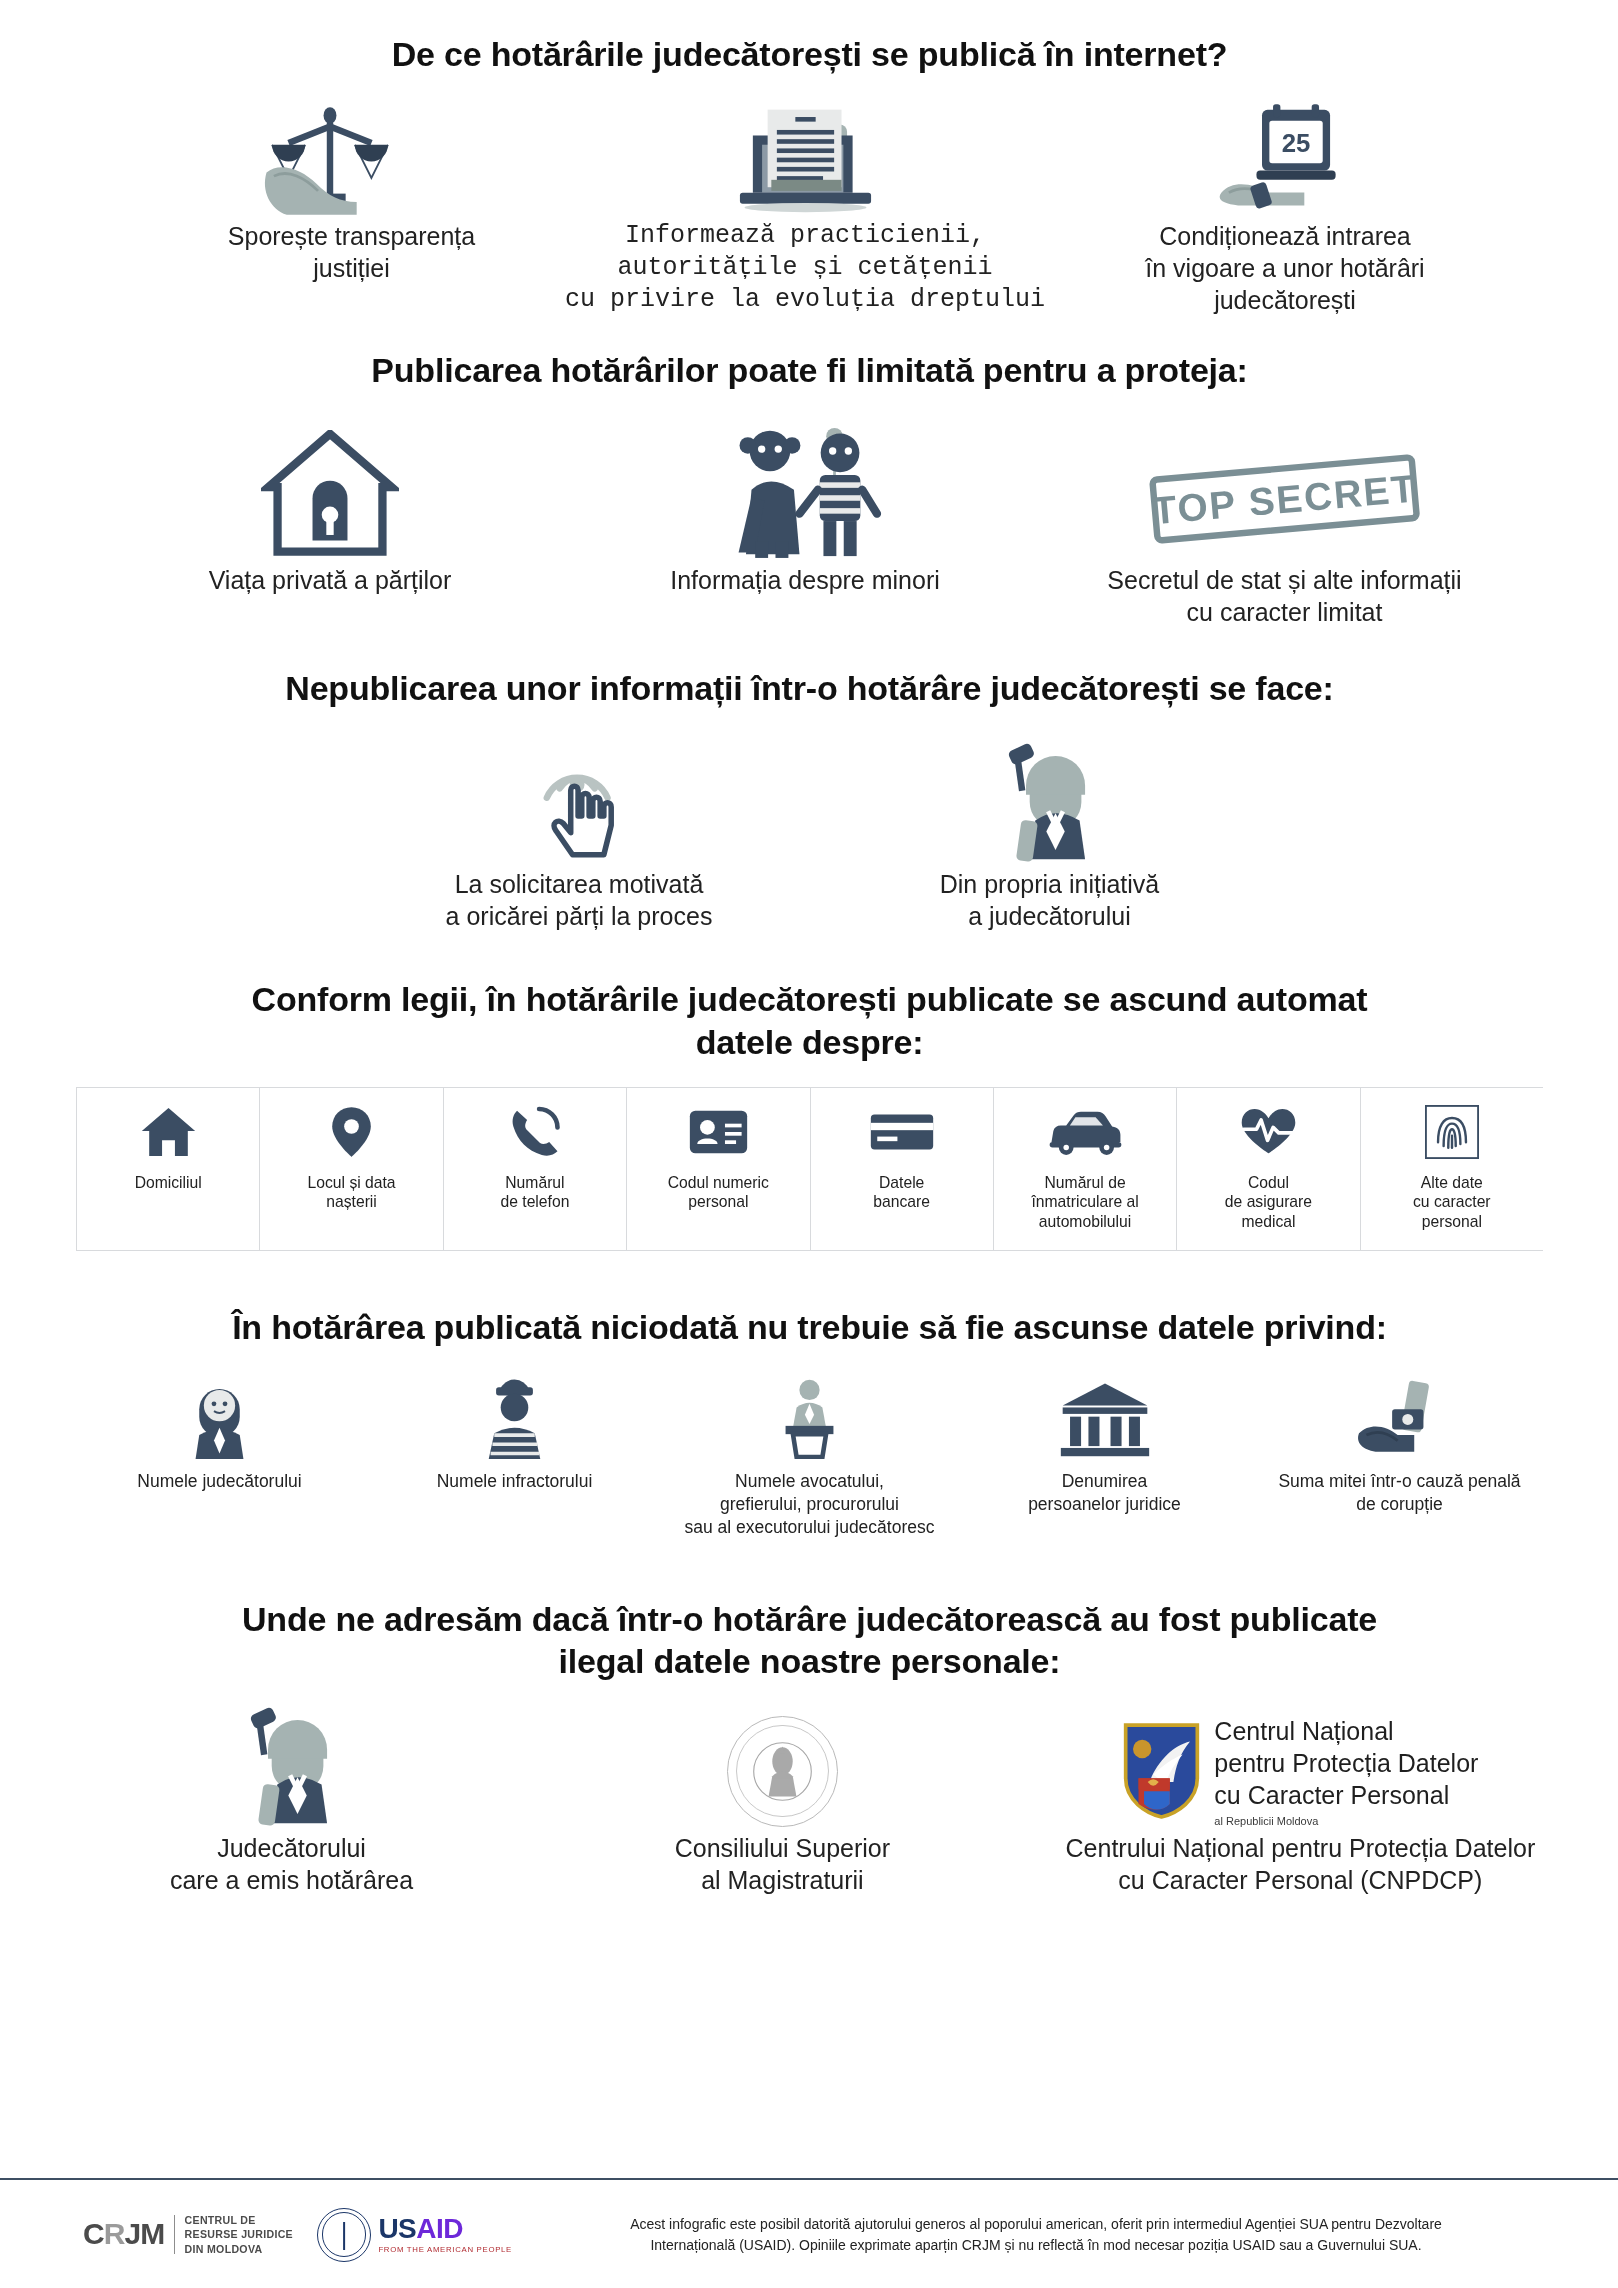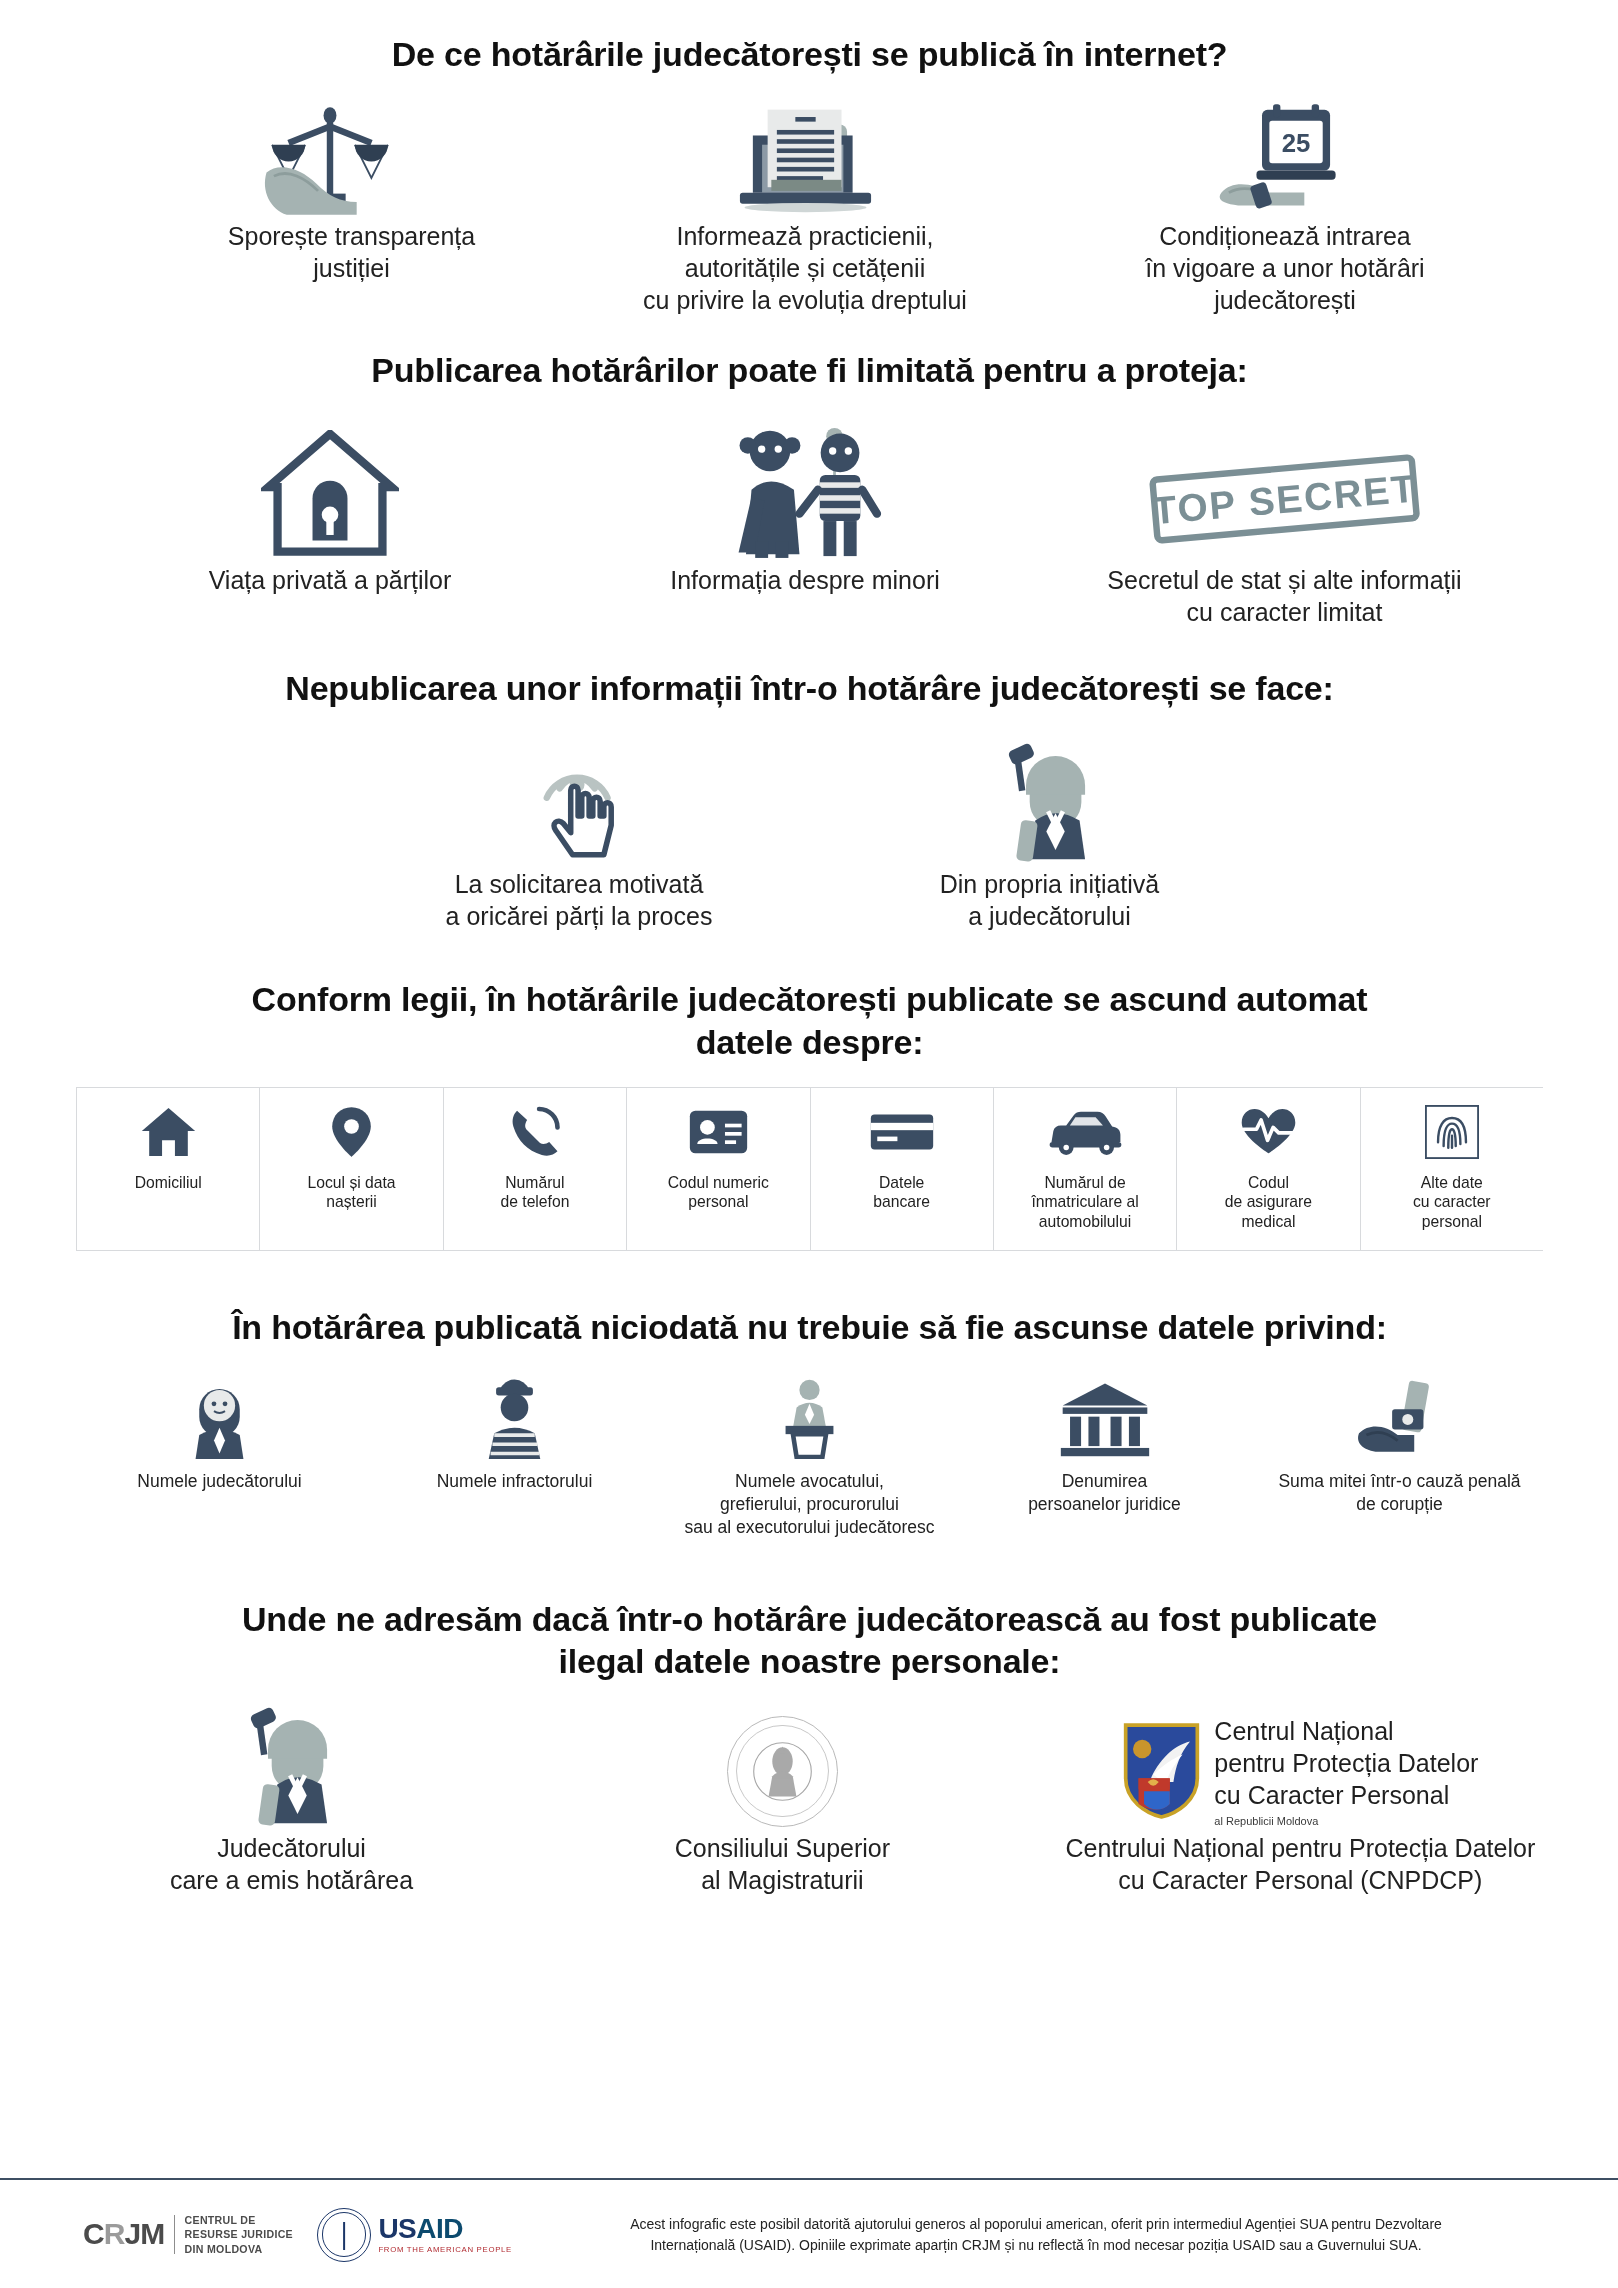--- a/index.html
+++ b/index.html
@@ -134,21 +134,21 @@
     content: ""; position: absolute; inset: 3.7px;
     border-radius: 50%; border: 0.9px solid #1b3668;
   }
   .usaid-seal::after {
     content: ""; position: absolute; left: 50%; top: 13px;
     width: 1.8px; height: 28px; background: #1b3668; transform: translateX(-50%);
   }
   .usaid-words { line-height: 1; }
   .usaid-name { font-size: 28px; font-weight: bold; letter-spacing: -0.5px; }
   .usaid-name .blue { color: #1b3668; }
-  .usaid-name .red { color: #0c4a6e; }
+  .usaid-name .red { color: #6d28d9; }
   .usaid-tag { font-size: 7.8px; color: #b02a30; letter-spacing: 0.7px; margin-top: 2.8px; }
 
   
   .cnp { display: flex; align-items: center; gap: 13px; justify-content: center; }
   .cnp-text { text-align: left; }
   .cnp-line { font-size: 25px; font-weight: normal; line-height: 1.28; color: #1f1f1f; }
   .cnp-sub { font-size: 11px; color: #3a3a3a; margin-top: 3.7px; }
 
   
   .csm-seal {
@@ -186,21 +186,21 @@
           <path d="M12 42 A18 18 0 0 0 48 42 Z" fill="#2f3f52"></path>
           <path d="M102 42 A18 18 0 0 0 138 42 Z" fill="#2f3f52"></path>
           <path d="M6 72 C20 60 44 68 60 84 C74 98 86 104 104 104 L104 118 L28 118 C10 112 0 92 6 72 Z" fill="#a5b3b2"></path>
           <path d="M14 76 C30 68 48 78 62 92" stroke="#8d9d9c" stroke-width="3" fill="none"></path>
         </svg>
       </div>
       <div class="cap" style="white-space:pre-line;margin-left:44px;">Sporește transparența
 justiției</div>
     </div>
 
-    <div class="cell" style="width:517px;">
+    <div class="cell" style="width:517px;font-family:Liberation Mono, monospace;">
       <div class="icon-wrap" style="height:111px;">
         <svg width="157" height="111" viewBox="0 0 170 120">
           <rect x="112" y="22" width="18" height="60" rx="8" fill="#a5b3b2"></rect>
           <rect x="28" y="34" width="108" height="62" fill="#3b4d63"></rect>
           <rect x="38" y="44" width="88" height="52" fill="#8c9aa6"></rect>
           <rect x="44" y="6" width="80" height="84" fill="#e8eaea"></rect>
           <g fill="#3b4d63">
             <rect x="74" y="14" width="22" height="5"></rect>
             <rect x="54" y="28" width="62" height="5"></rect>
             <rect x="54" y="38" width="62" height="5"></rect>

